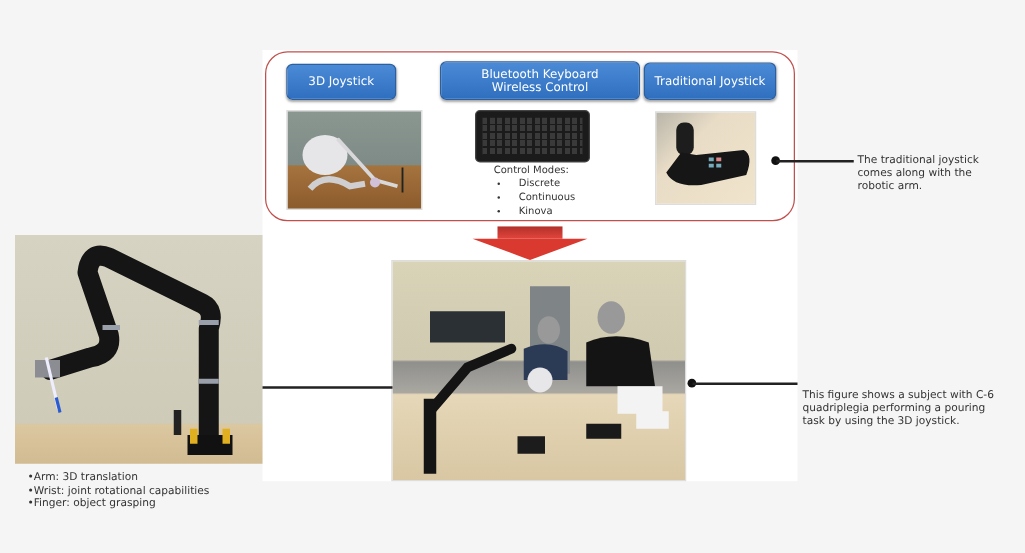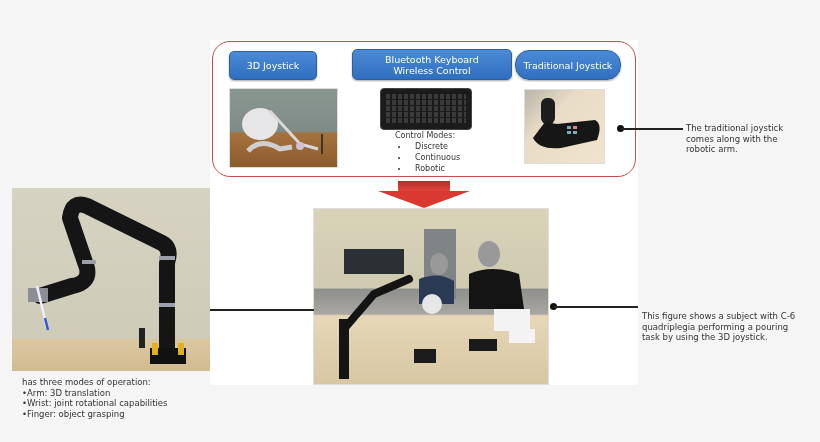--- a/index.html
+++ b/index.html
@@ -26,21 +26,21 @@
 
 <div class="abs frame"></div>
 
 <div class="abs btn" style="left:229px;top:51px;width:88px;height:29px;">
   <span>3D Joystick</span>
 </div>
 <div class="abs btn" style="left:352px;top:49px;width:160px;height:31px;flex-direction:column;">
   <span>Bluetooth Keyboard</span>
   <span>Wireless Control</span>
 </div>
-<div class="abs btn" style="left:515px;top:50px;width:106px;height:30px;border-radius:14px;">
+<div class="abs btn" style="left:515px;top:50px;width:106px;height:30px;">
   <span>Traditional Joystick</span>
 </div>
 
 <div class="abs photo" style="left:229px;top:88px;width:109px;height:80px;background:linear-gradient(#8a9690 0%,#7f8b86 55%,#a5733e 56%,#8c5b2c 100%);">
   <svg width="109" height="80">
     <ellipse cx="30" cy="35" rx="18" ry="16" fill="#e6e6e8"></ellipse>
     <path d="M18 62 Q30 48 50 60 L62 58" stroke="#cfcfd2" stroke-width="5" fill="none"></path>
     <path d="M40 22 L70 55 L88 60" stroke="#d8d8da" stroke-width="3" fill="none"></path>
     <path d="M92 45 L92 65" stroke="#222" stroke-width="1.5"></path>
     <circle cx="70" cy="57" r="4" fill="#d0c0d8"></circle>
@@ -49,21 +49,21 @@
 
 <div class="abs" style="left:380px;top:88px;width:90px;height:40px;background:#1b1b1b;border-radius:4px;border:1px solid #444;">
   <div style="position:absolute;left:5px;top:5px;right:5px;bottom:5px;background:repeating-linear-gradient(90deg,#3a3a3a 0 4px,#1b1b1b 4px 6px),repeating-linear-gradient(0deg,#1b1b1b 0 1px,transparent 1px 6px);background-blend-mode:darken;"></div>
 </div>
 
 <div class="abs modes" style="left:395px;top:130px;width:100px;">
   <div>Control Modes:</div>
   <ul>
     <li>Discrete</li>
     <li>Continuous</li>
-    <li>Robotic</li>
+    <li>Kinova</li>
   </ul>
 </div>
 
 <div class="abs photo" style="left:524px;top:89px;width:81px;height:75px;background:linear-gradient(135deg,#b9b5aa 0%,#e8dcc6 35%,#f0e4cc 100%);">
   <svg width="81" height="75">
     <rect x="16" y="8" width="14" height="26" rx="6" fill="#1d1d1d"></rect>
     <path d="M8 48 L20 32 L32 34 L70 30 Q78 34 72 50 L36 58 Q14 60 8 48 Z" fill="#161616"></path>
     <rect x="42" y="36" width="4" height="3" fill="#7ab"></rect>
     <rect x="48" y="36" width="4" height="3" fill="#d88"></rect>
     <rect x="42" y="41" width="4" height="3" fill="#7ab"></rect>
@@ -128,17 +128,16 @@
     <rect x="138" y="160" width="36" height="16" fill="#111"></rect>
     <rect x="140" y="155" width="6" height="12" fill="#e0b020"></rect>
     <rect x="166" y="155" width="6" height="12" fill="#e0b020"></rect>
     <rect x="127" y="140" width="6" height="20" fill="#222"></rect>
   </svg>
 </div>
 
 <div class="abs line" style="left:210px;top:309px;width:104px;"></div>
 
 <div class="abs cap" style="left:22px;top:377px;width:200px;">
-  <div>has three modes of operation:</div>
   <div>•Arm: 3D translation</div>
   <div>•Wrist: joint rotational capabilities</div>
   <div>•Finger: object grasping</div>
 </div>
 
 </body></html>

